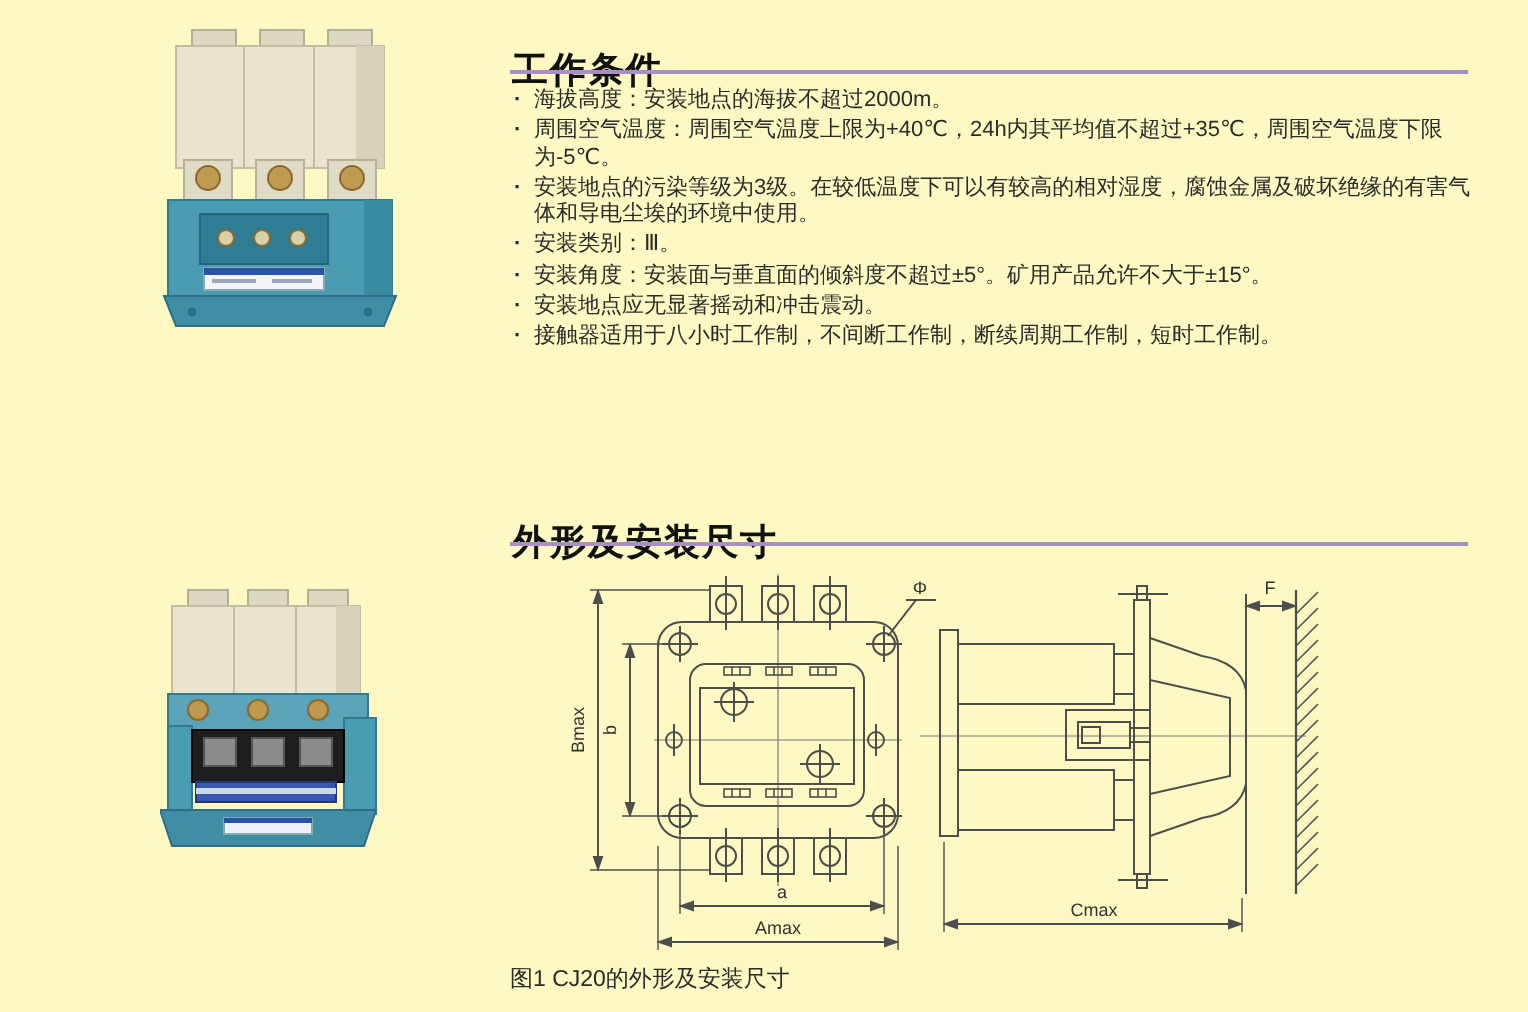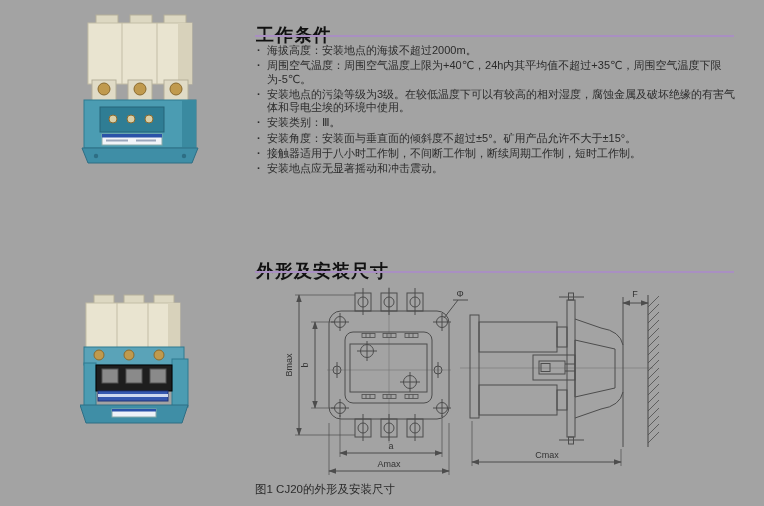--- a/index.html
+++ b/index.html
@@ -1,16 +1,16 @@
 <!DOCTYPE html>
 <html><head>
 <meta charset="utf-8">
 <style>
   html,body{margin:0;padding:0;background:#ffffff;}
-  .page{position:relative;width:764px;height:506px;background:#a3a3a3;overflow:hidden;
+  .page{position:relative;width:764px;height:506px;background:#fef9c3;overflow:hidden;
         font-family:"Liberation Sans","DejaVu Sans",sans-serif;color:#2b2b2b;}
   .photo{position:absolute;}
   .sec-title{position:absolute;left:256px;font-size:18px;font-weight:bold;color:#111;
              letter-spacing:1px;white-space:nowrap;}
   .accent-rule{position:absolute;left:255px;width:479px;height:2px;background:#a98fc2;}
   .bullets{position:absolute;left:256px;top:44px;width:481px;margin:0;padding:0;list-style:none;}
   .bullets li{position:relative;font-size:11px;line-height:13.6px;padding-left:11px;
               margin:0 0 1.5px 0;color:#2b2b2b;}
   .bullets li::before{content:"·";position:absolute;left:1px;top:0;font-weight:bold;color:#2b2b2b;}
   .drawing{position:absolute;left:283px;top:281px;width:402px;height:200px;}
@@ -107,22 +107,22 @@
 
   <h2 class="sec-title" style="top:8px;">工作条件</h2>
   <div class="accent-rule" style="top:35px;"></div>
 
   <ul class="bullets">
     <li>海拔高度：安装地点的海拔不超过2000m。</li>
     <li>周围空气温度：周围空气温度上限为+40℃，24h内其平均值不超过+35℃，周围空气温度下限为-5℃。</li>
     <li>安装地点的污染等级为3级。在较低温度下可以有较高的相对湿度，腐蚀金属及破坏绝缘的有害气体和导电尘埃的环境中使用。</li>
     <li>安装类别：Ⅲ。</li>
     <li>安装角度：安装面与垂直面的倾斜度不超过±5°。矿用产品允许不大于±15°。</li>
+    <li>安装地点应无显著摇动和冲击震动。</li>
     <li>接触器适用于八小时工作制，不间断工作制，断续周期工作制，短时工作制。</li>
-    <li>安装地点应无显著摇动和冲击震动。</li>
   </ul>
 
   <h2 class="sec-title" style="top:244px;">外形及安装尺寸</h2>
   <div class="accent-rule" style="top:271px;"></div>
 
   <div class="drawing">
   <svg width="402" height="200" viewBox="0 0 402 200" stroke="#4d4d4d" fill="none" stroke-width="1">
     <defs>
       <marker id="ma" viewBox="0 0 10 10" refX="9" refY="5" markerWidth="8" markerHeight="8" orient="auto-start-reverse">
         <path d="M0,1.5 L10,5 L0,8.5 z" fill="#4d4d4d" stroke="none"></path>

